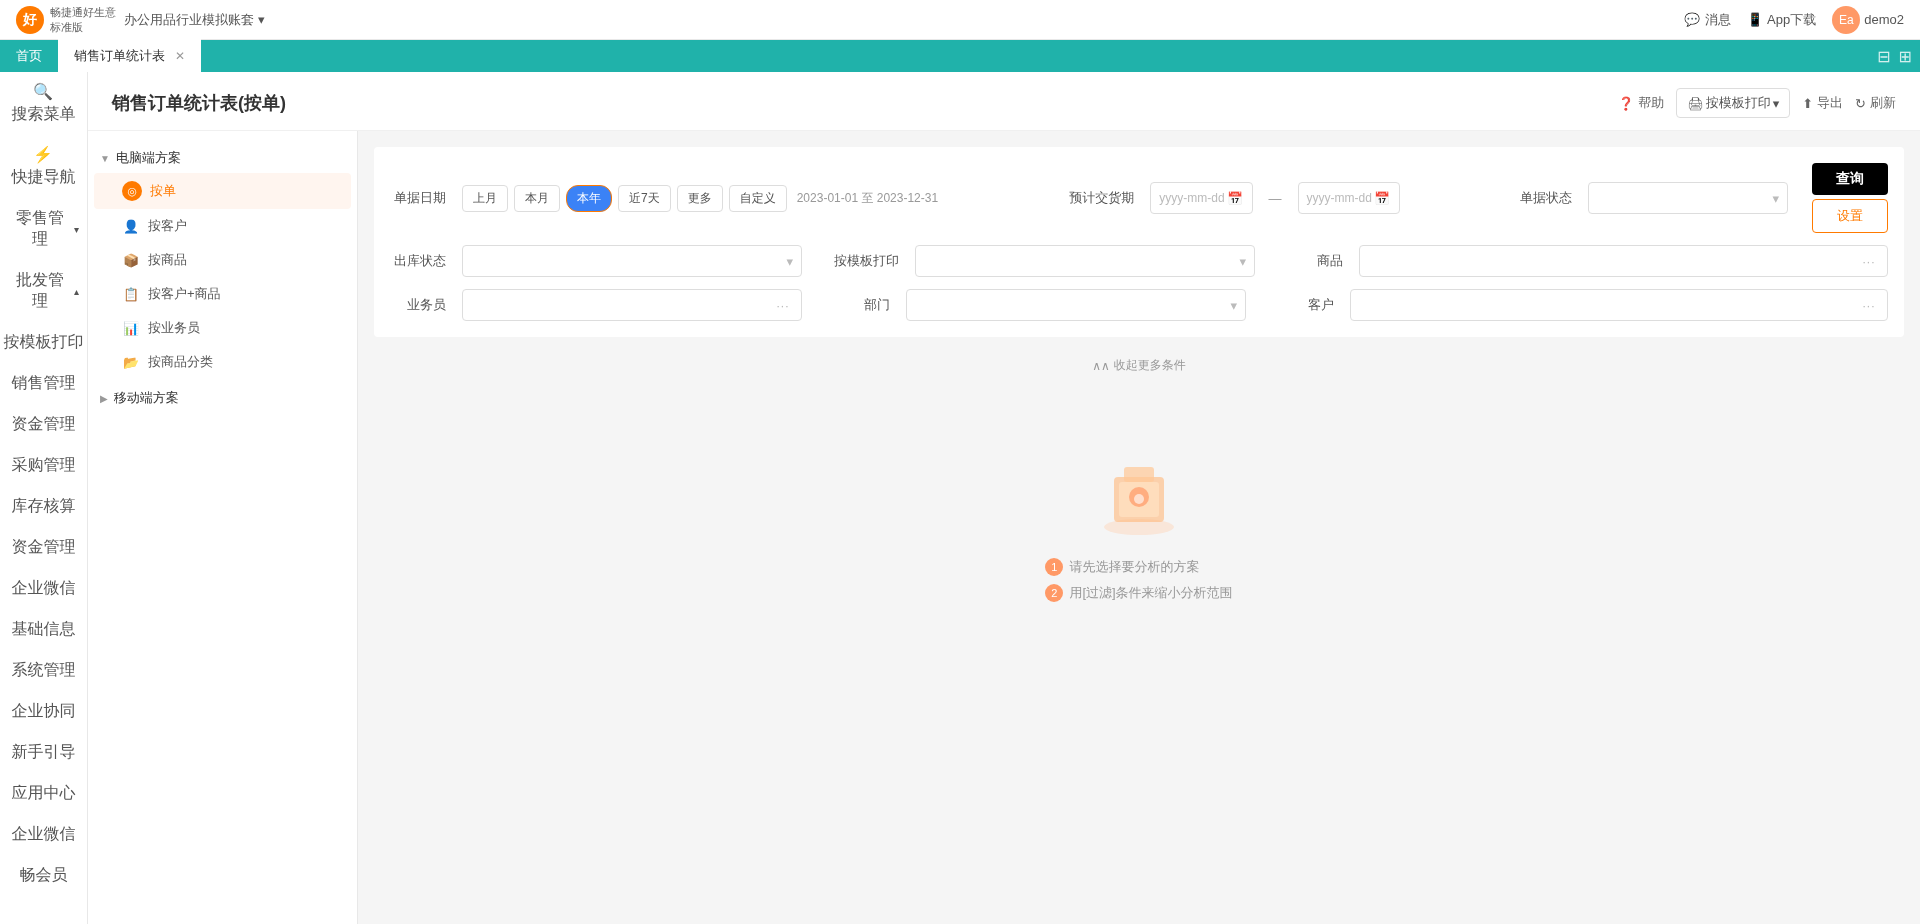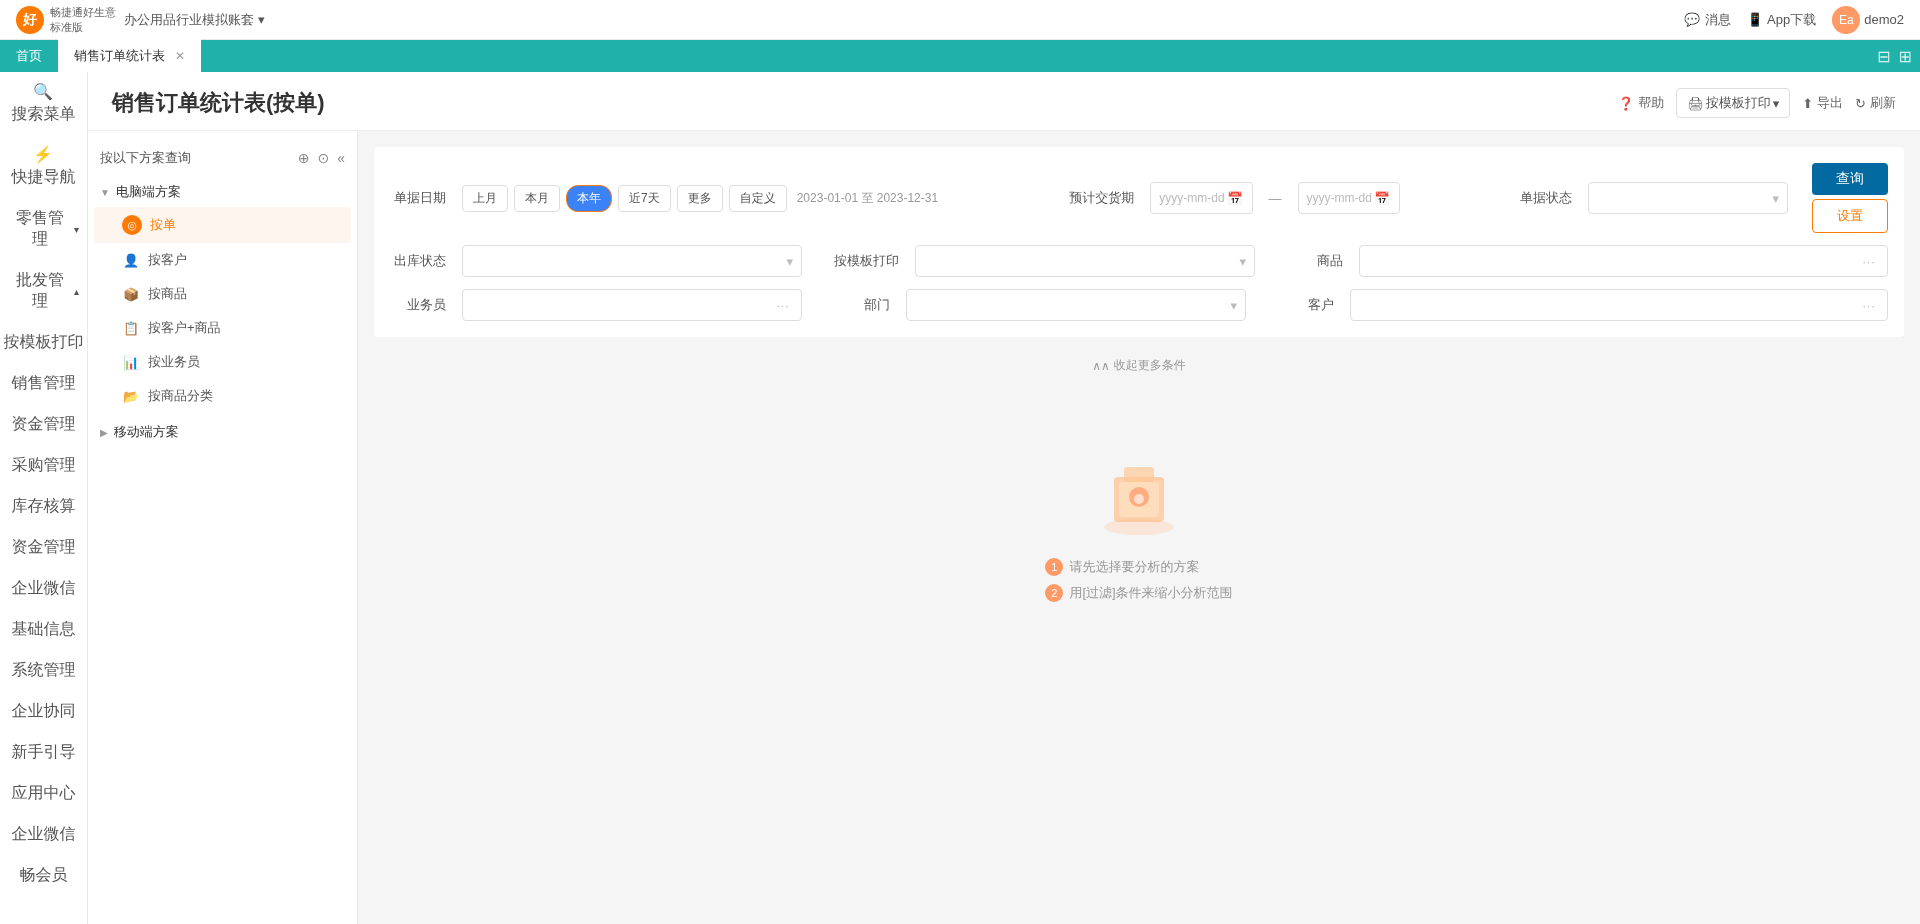--- a/index.html
+++ b/index.html
@@ -34,21 +34,21 @@
     .sidebar-item .s-icon { font-size: 16px; }
     .sidebar-item .s-label { font-size: 16px; }
     .sidebar-item.has-arrow { flex-direction: row; justify-content: center; gap: 2px; padding: 10px 8px; }
     .sidebar-item.has-arrow .arrow { font-size: 10px; }
 
     
     .content-area { flex: 1; display: flex; flex-direction: column; overflow: hidden; }
 
     
     .page-header { padding: 16px 24px 12px; display: flex; align-items: center; justify-content: space-between; background: #fff; border-bottom: 1px solid #f0f0f0; flex-shrink: 0; }
-    .page-title { font-size: 22px; font-weight: 600; color: #333; }
+    .page-title { font-size: 18px; font-weight: 600; color: #333; }
     .page-header-actions { display: flex; align-items: center; gap: 12px; }
     .header-action-btn { display: flex; align-items: center; gap: 4px; color: #666; font-size: 13px; cursor: pointer; }
     .dropdown-btn { display: flex; align-items: center; gap: 2px; padding: 5px 10px; border: 1px solid #ddd; border-radius: 4px; cursor: pointer; color: #555; font-size: 13px; background: white; }
 
     
     .body-panel { display: flex; flex: 1; overflow: hidden; background: #f5f5f5; }
 
     
     .left-panel { width: 270px; background: #fff; border-right: 1px solid #e8e8e8; flex-shrink: 0; padding: 12px 0; overflow-y: auto; }
     .left-panel-header { display: flex; align-items: center; justify-content: space-between; padding: 6px 12px 10px; }
@@ -70,21 +70,21 @@
     .filter-section { background: #fff; border-radius: 4px; padding: 16px; margin-bottom: 12px; }
     .filter-row { display: flex; align-items: center; gap: 16px; margin-bottom: 12px; }
     .filter-row:last-child { margin-bottom: 0; }
     .filter-label { font-size: 13px; color: #555; white-space: nowrap; min-width: 56px; text-align: right; }
     .date-btn { padding: 4px 10px; border: 1px solid #ddd; border-radius: 4px; background: #fff; cursor: pointer; font-size: 12px; color: #555; }
     .date-btn.active { background: #3b82f6; color: white; border-color: #ff7a00; border-radius: 12px; }
     .filter-select { flex: 1; height: 32px; border: 1px solid #ddd; border-radius: 4px; padding: 0 8px; font-size: 13px; color: #555; display: flex; align-items: center; justify-content: space-between; cursor: pointer; min-width: 0; background: #fff; }
     .filter-select .arrow { color: #bbb; }
     .filter-dots { color: #bbb; cursor: pointer; padding: 0 4px; }
     .filter-dash { color: #999; }
-    .btn-query { background: #0369a1; color: white; border: none; padding: 7px 24px; border-radius: 4px; font-size: 14px; cursor: pointer; }
+    .btn-query { background: #000000; color: white; border: none; padding: 7px 24px; border-radius: 4px; font-size: 14px; cursor: pointer; font-weight: bold; }
     .btn-setting { background: white; color: #ff7a00; border: 1px solid #ff7a00; padding: 7px 16px; border-radius: 4px; font-size: 13px; cursor: pointer; }
 
     
     .collapse-bar { text-align: center; padding: 8px; cursor: pointer; color: #999; font-size: 12px; display: flex; align-items: center; justify-content: center; gap: 4px; }
 
     
     .empty-state { display: flex; flex-direction: column; align-items: center; justify-content: center; padding: 60px 0; }
     .empty-icon { width: 100px; height: 100px; margin-bottom: 16px; }
     .empty-tips { color: #999; font-size: 13px; }
     .empty-tip-item { display: flex; align-items: center; gap: 6px; margin-bottom: 8px; }
@@ -226,28 +226,20 @@
         <div class="header-action-btn">
           <span>↻</span>
           <span>刷新</span>
         </div>
       </div>
     </div>
 
     <div class="body-panel">
 
       <div class="left-panel">
-        <div class="left-panel-header">
-          <span class="left-panel-title">按以下方案查询</span>
-          <div class="left-panel-actions">
-            <span class="left-action-icon">⊕</span>
-            <span class="left-action-icon">⊙</span>
-            <span class="left-action-icon">«</span>
-          </div>
-        </div>
 
         <div class="scheme-group">
           <div class="scheme-group-header">
             <span class="arrow">▼</span>
             <span>电脑端方案</span>
           </div>
           <div class="scheme-item active">
             <div class="active-badge">◎</div>
             <span>按单</span>
           </div>

